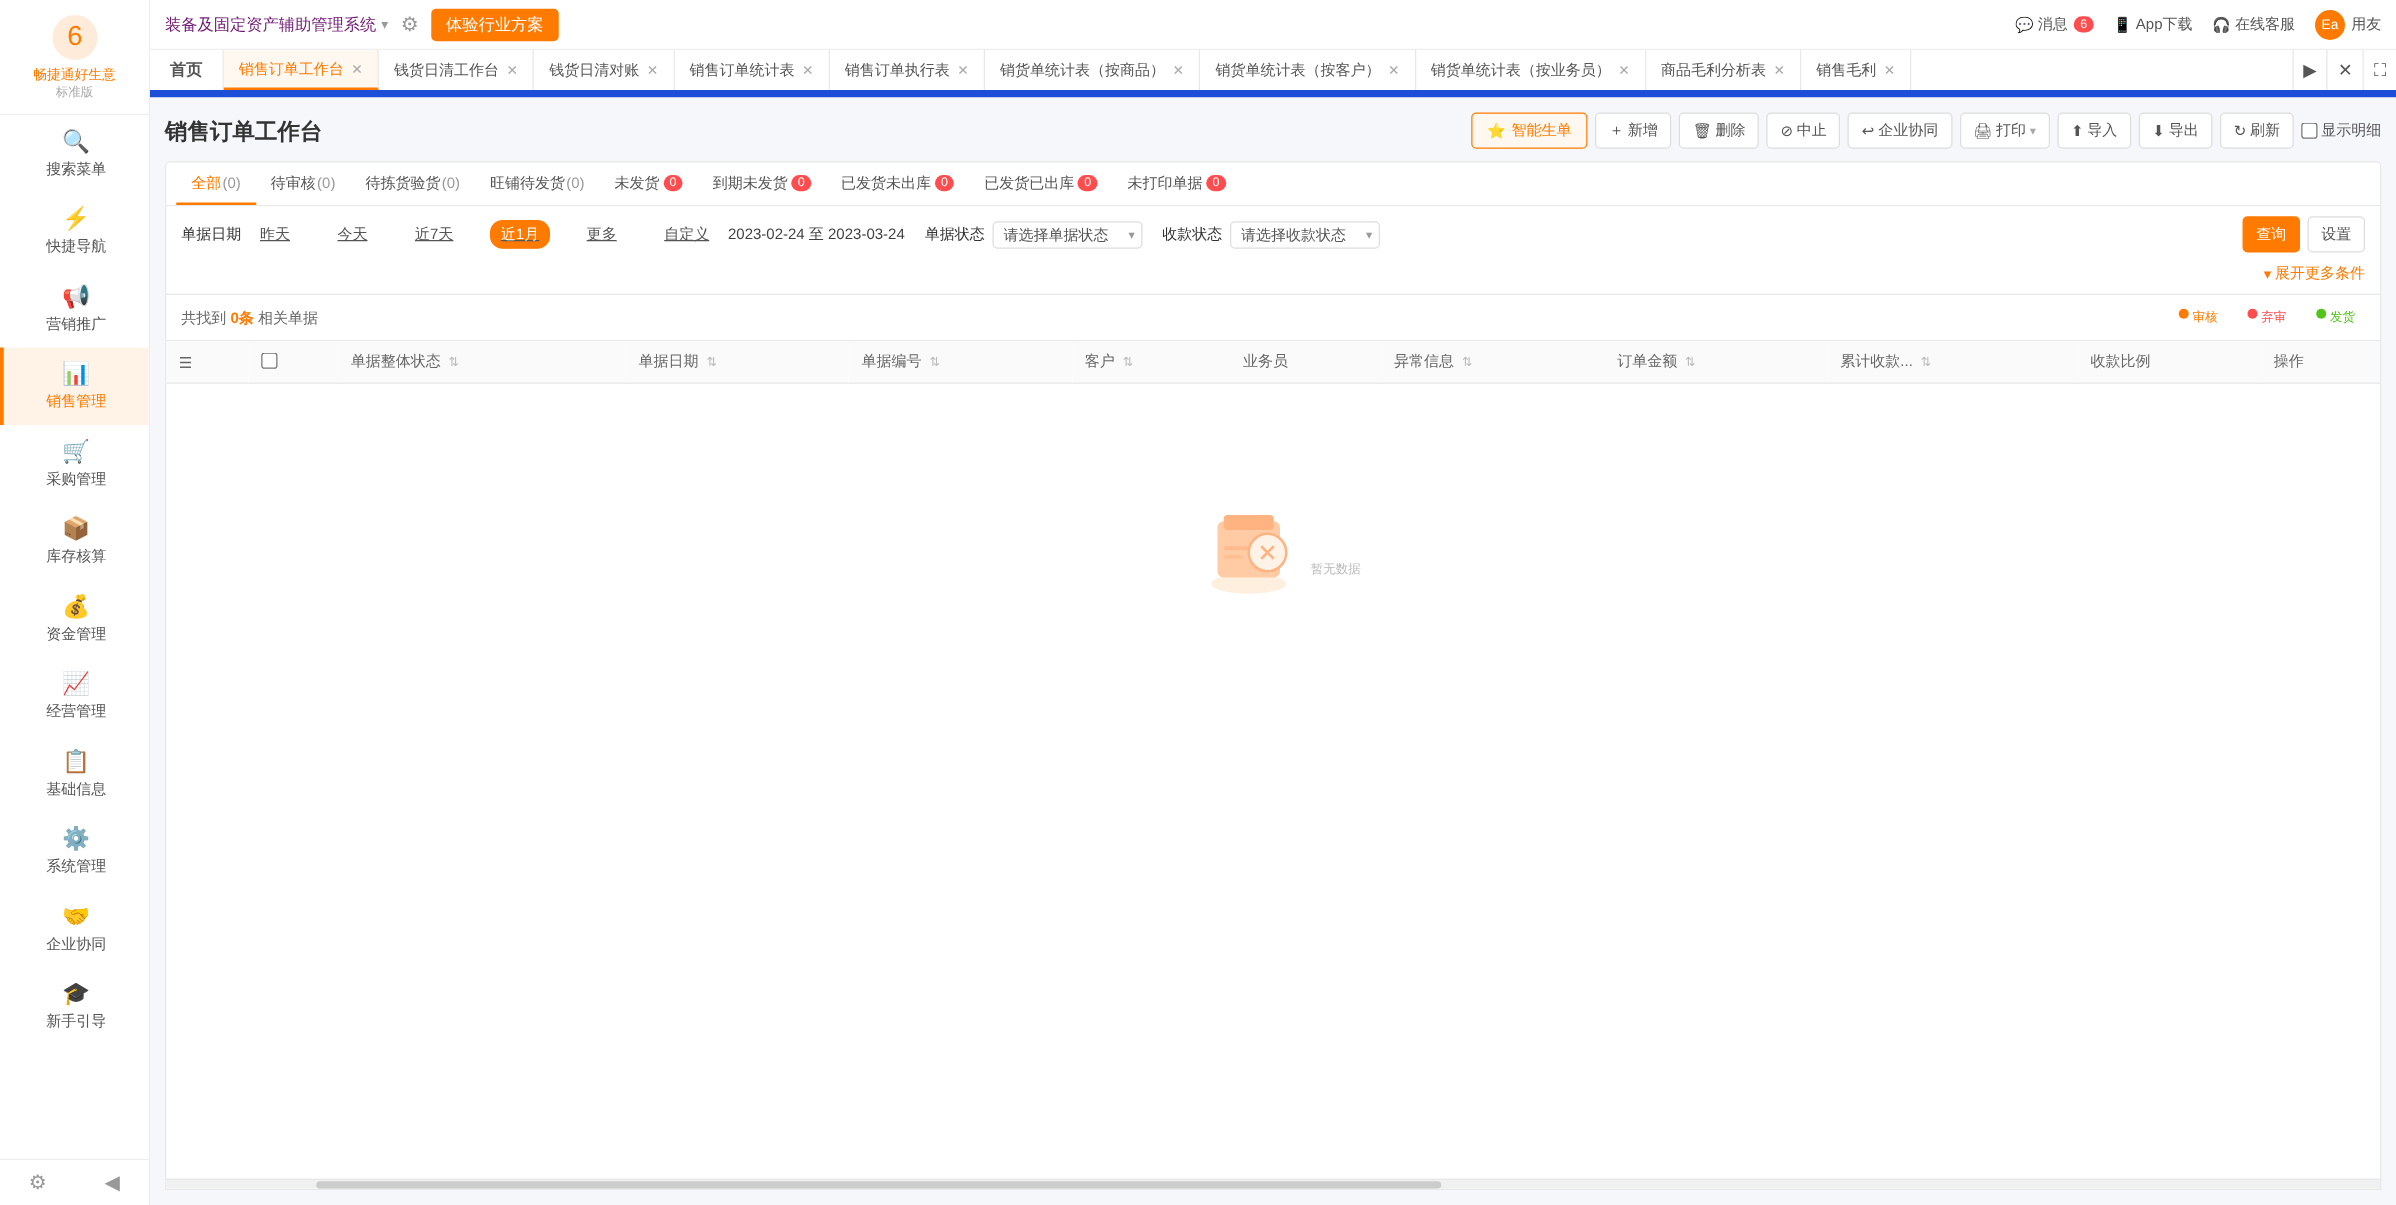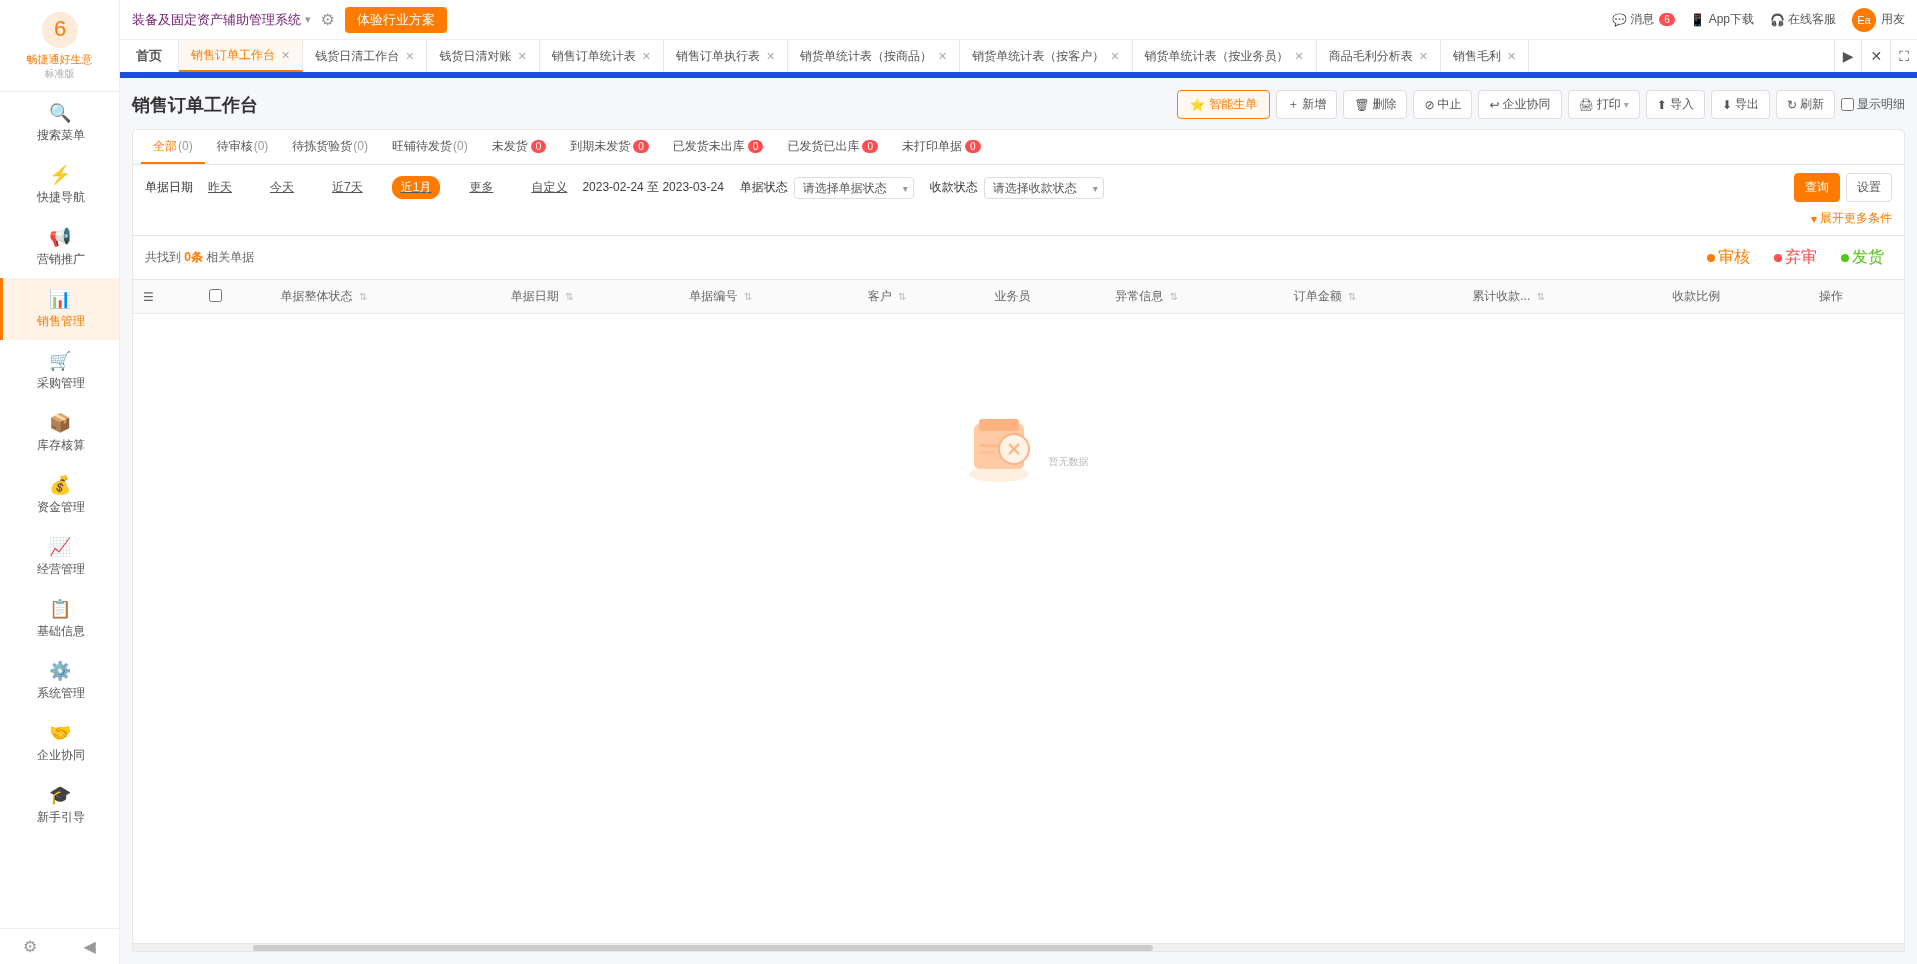--- a/index.html
+++ b/index.html
@@ -411,23 +411,22 @@
       color: #666;
     }
     .count-text .highlight { color: #ff7a00; font-weight: bold; }
     .table-toolbar-right {
       margin-left: auto;
       display: flex;
       gap: 8px;
     }
     .toolbar-action {
       display: flex;
-      align-items: center;
       gap: 3px;
-      font-size: 16px;
+      font-size: 10px;
       cursor: pointer;
       padding: 3px 8px;
       border-radius: 3px;
     }
     .toolbar-action.audit { color: #ff7a00; }
     .toolbar-action.reject { color: #ff4d4f; }
     .toolbar-action.ship { color: #52c41a; }
 
     .data-table {
       width: 100%;

